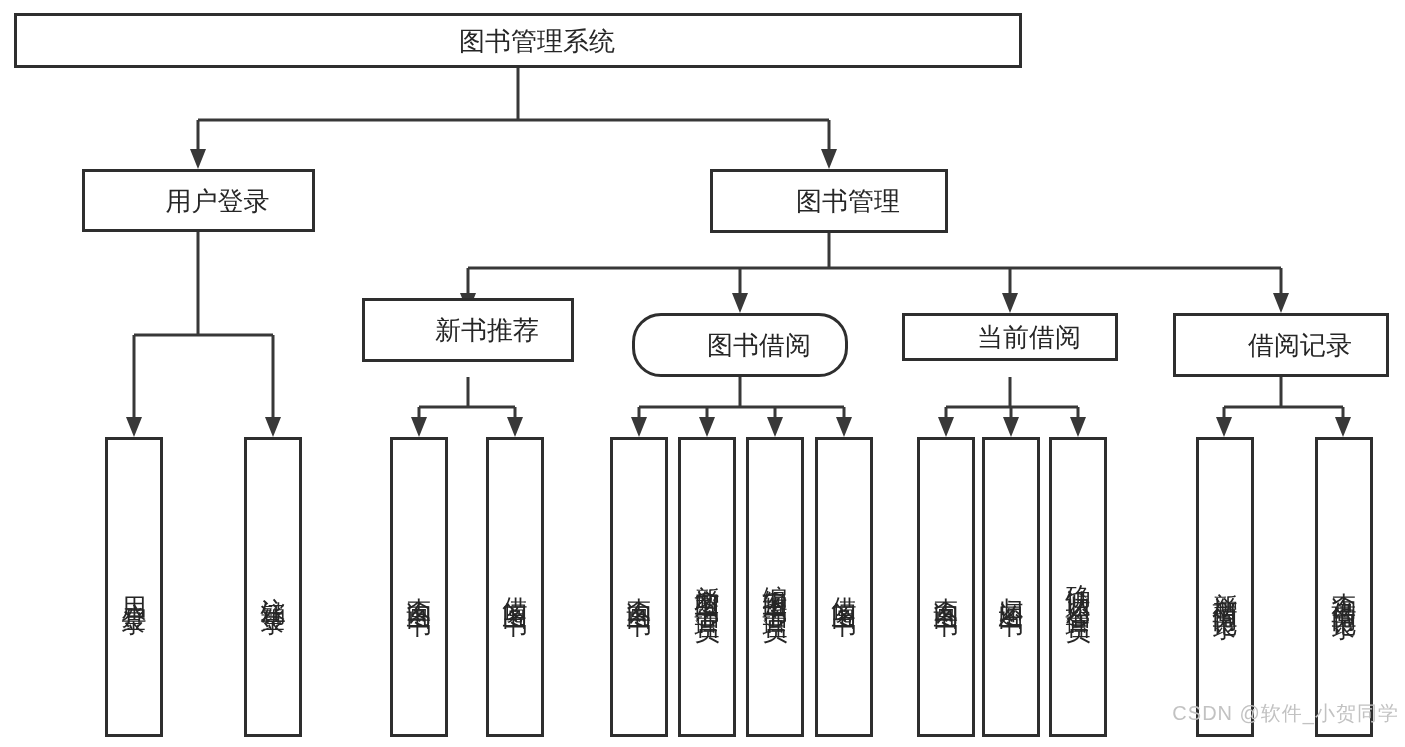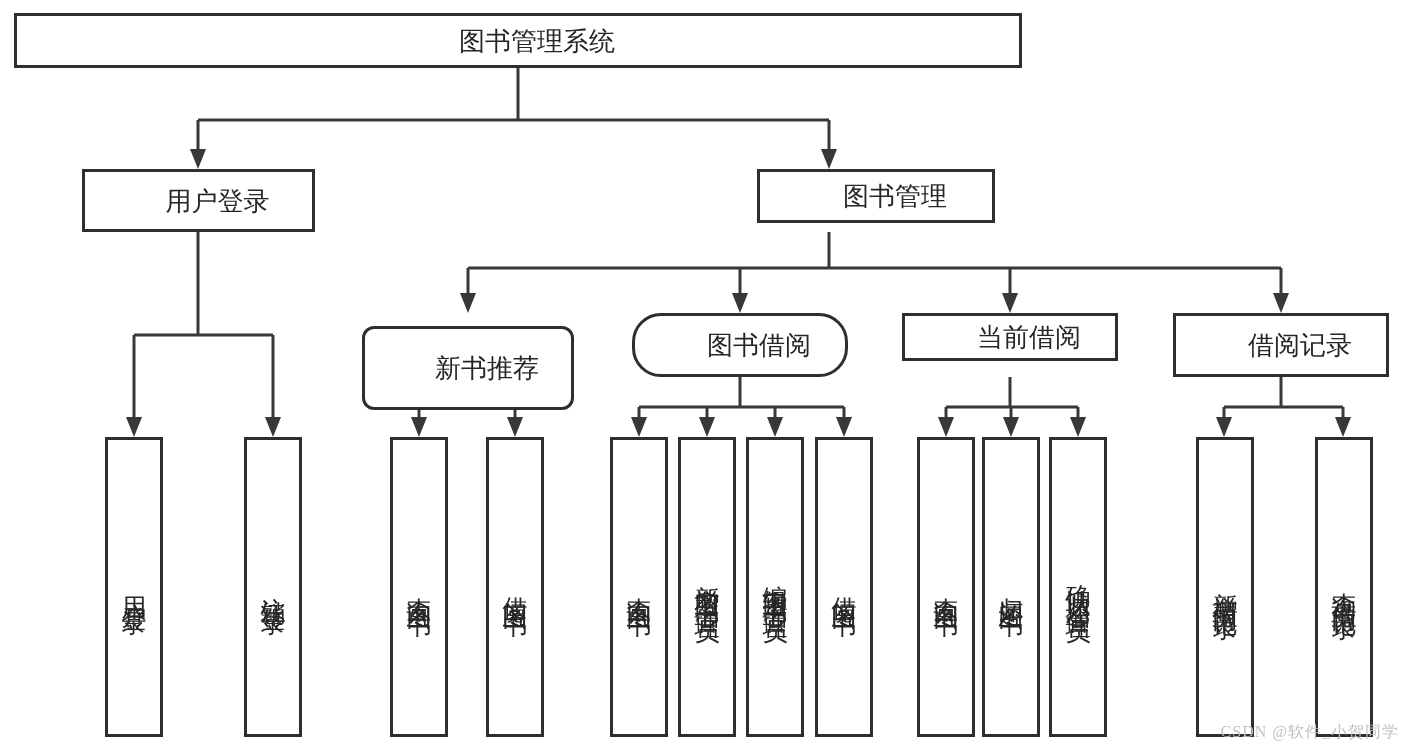--- a/index.html
+++ b/index.html
@@ -55,27 +55,26 @@
   .vtext {
     writing-mode: vertical-rl;
     font-size: 25px;
     letter-spacing: 5px;
     line-height: 1;
     white-space: nowrap;
   }
   .watermark {
     position: absolute;
     right: 6px;
-    bottom: 4px;
-    font-size: 16px;
+    bottom: 20px;
+    font-size: 20px;
     color: var(--watermark);
     letter-spacing: 1px;
     z-index: 10;
     white-space: nowrap;
-    font-family: Liberation Serif, serif;
   }
 </style>
 </head>
 <body>
 
 <div class="canvas">
 
   <svg class="connectors" viewBox="0 0 1405 747" aria-hidden="true">
 
     <path class="wire" d="M518 68 V120 M198 120 H829 M198 120 V153 M829 120 V153"></path>
@@ -114,25 +113,25 @@
       M1335,417 L1351,417 L1343,437 Z"></path>
   </svg>
 
   <div class="node" style="left:14px; top:13px; width:1008px; height:55px;">
     <span>图书管理系统</span>
   </div>
 
   <div class="node" style="left:82px; top:169px; width:233px; height:63px;">
     <span>用户登录</span>
   </div>
-  <div class="node" style="left:710px; top:169px; width:238px; height:54px;margin-left:47px;">
+  <div class="node" style="left:710px; top:169px; width:238px; height:64px;">
     <span>图书管理</span>
   </div>
 
-  <div class="node" style="left:362px; top:326px; width:212px; height:84px;border-radius:12px;">
+  <div class="node" style="left:362px; top:298px; width:212px; height:64px;">
     <span>新书推荐</span>
   </div>
   <div class="node" style="left:632px; top:313px; width:216px; height:64px;border-radius:29px;">
     <span>图书借阅</span>
   </div>
   <div class="node" style="left:902px; top:313px; width:216px; height:48px;">
     <span>当前借阅</span>
   </div>
   <div class="node" style="left:1173px; top:313px; width:216px; height:64px;">
     <span>借阅记录</span>

